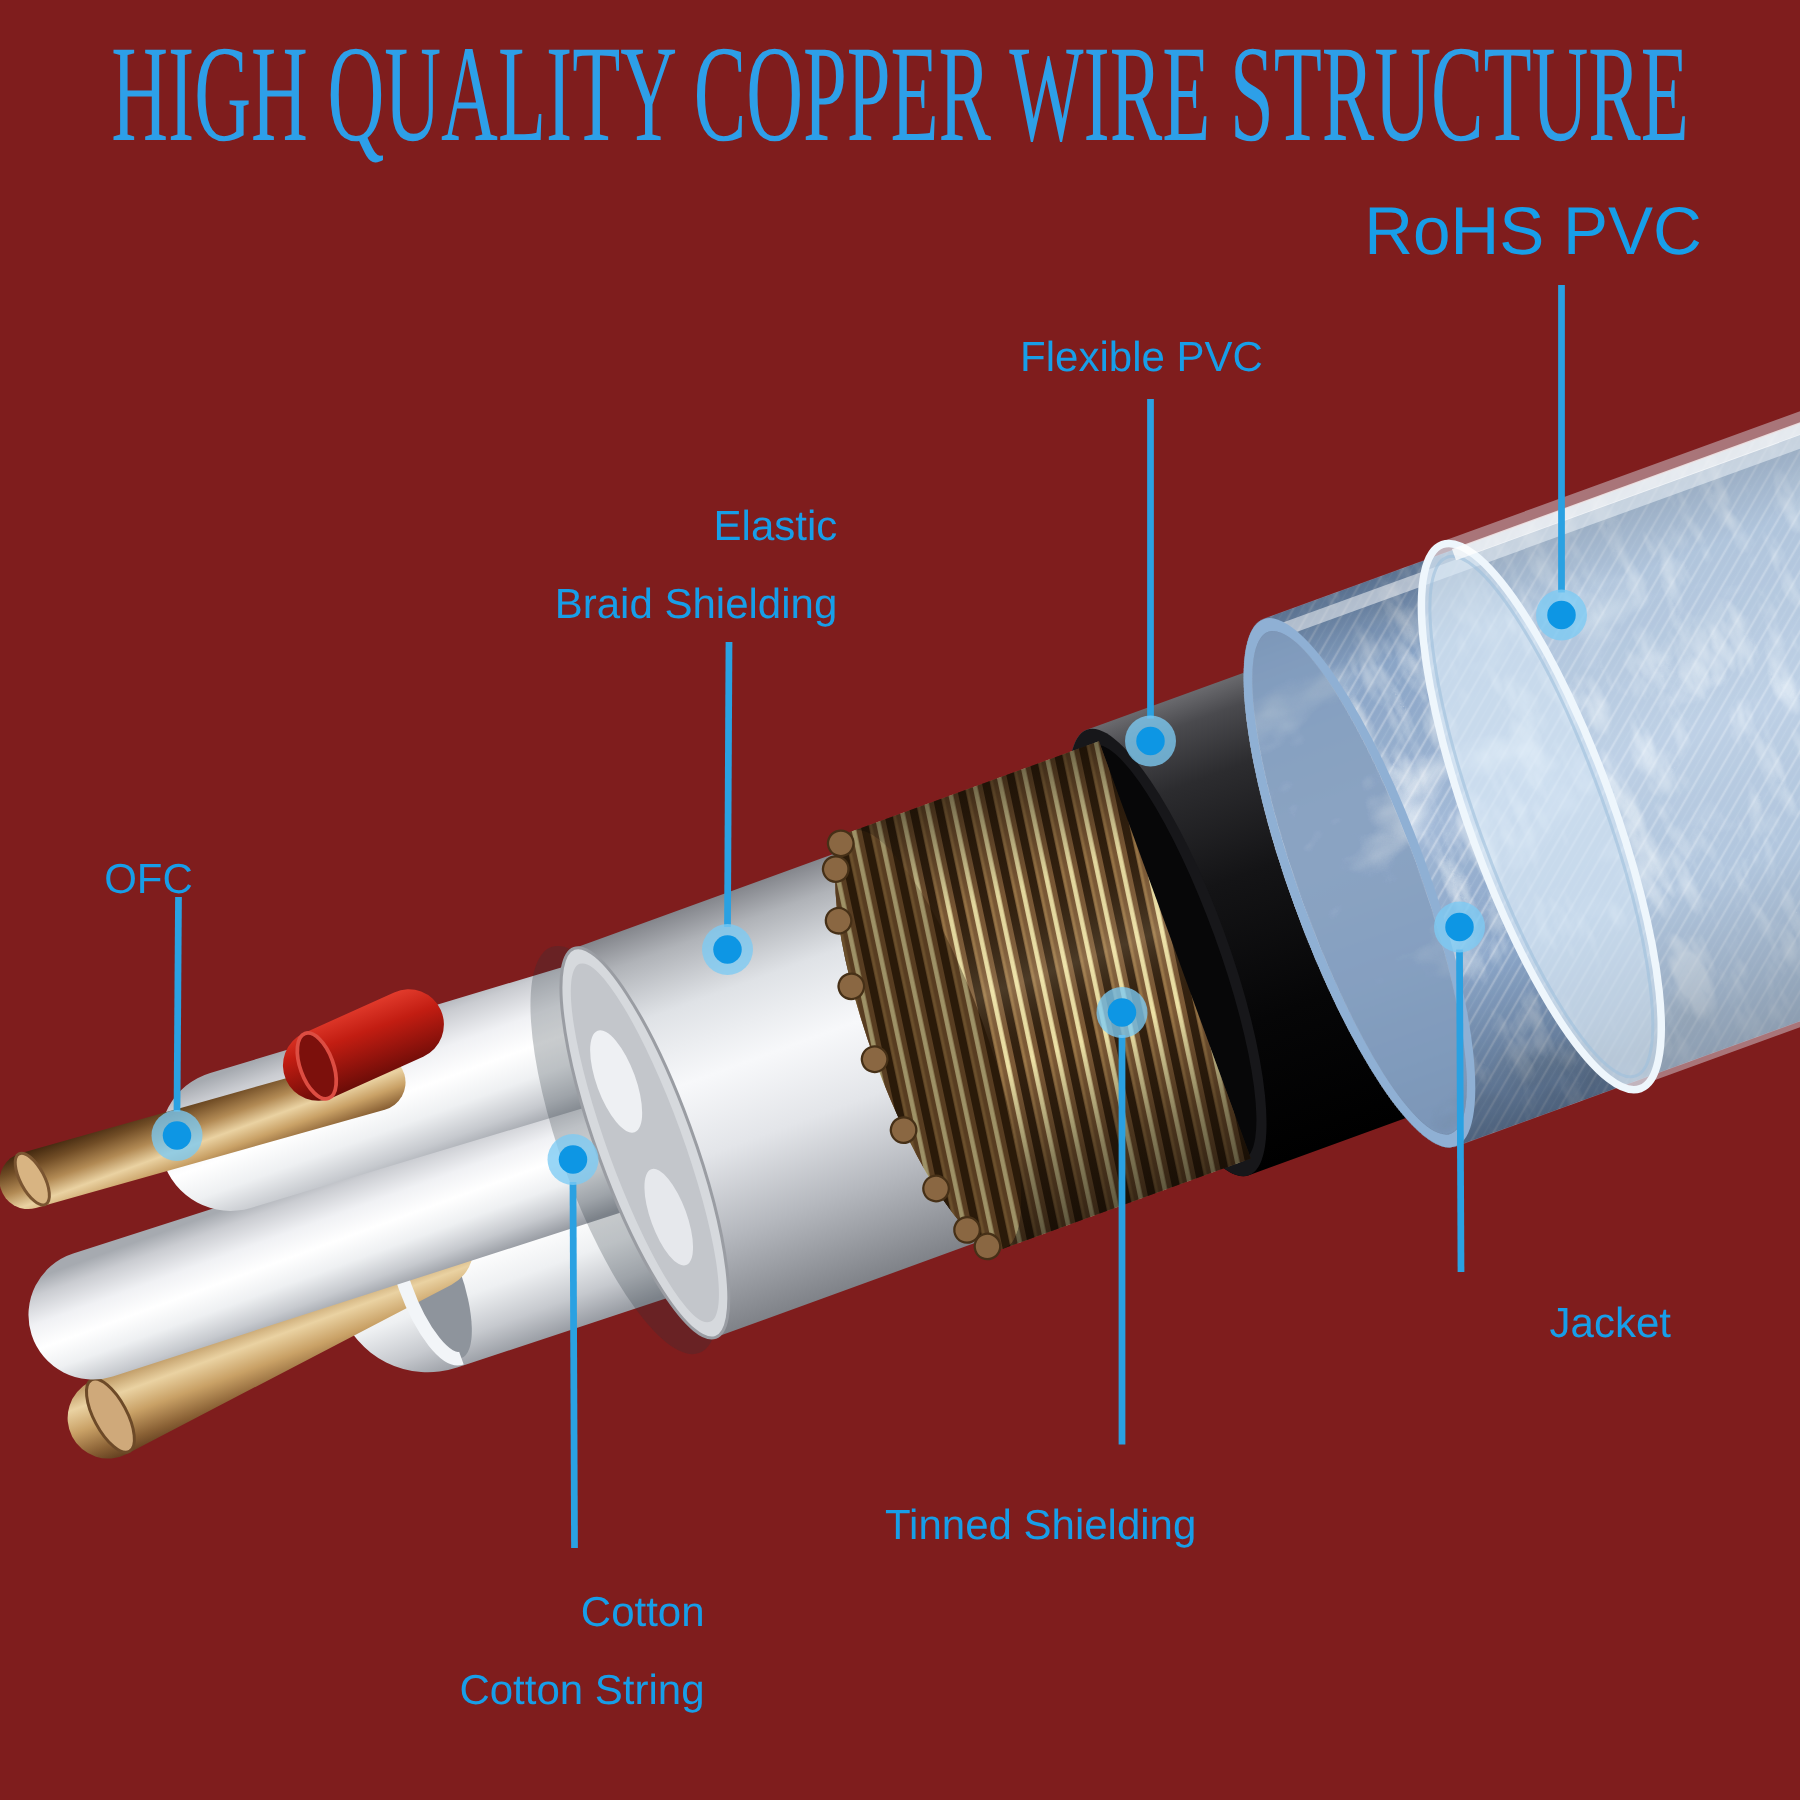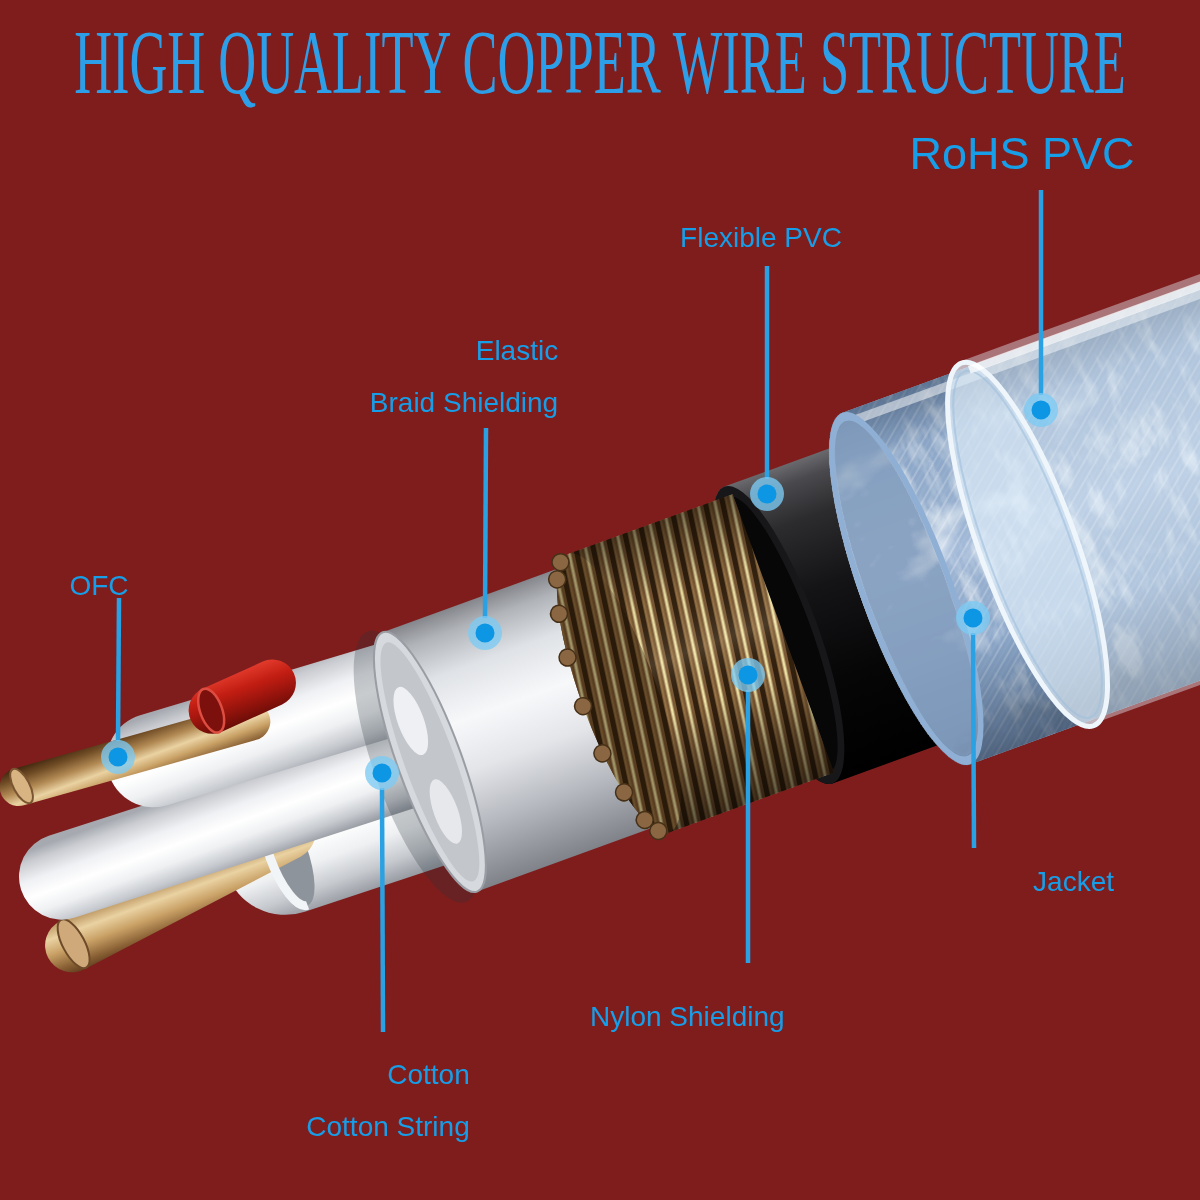--- a/index.html
+++ b/index.html
@@ -306,21 +306,21 @@
 
   <div class="lbl lbl-center lbl-ofc">
     <span>OFC</span>
   </div>
 
   <div class="lbl lbl-nylon">
     <span>Jacket</span>
   </div>
 
   <div class="lbl lbl-tinned">
-    <span>Nylon Shielding</span>
+    <span>Tinned Shielding</span>
   </div>
 
   <div class="lbl lbl-center lbl-elastic">
     <span>Cotton</span>
     <span>Cotton String</span>
   </div>
 
 </div>
 
 </body></html>

